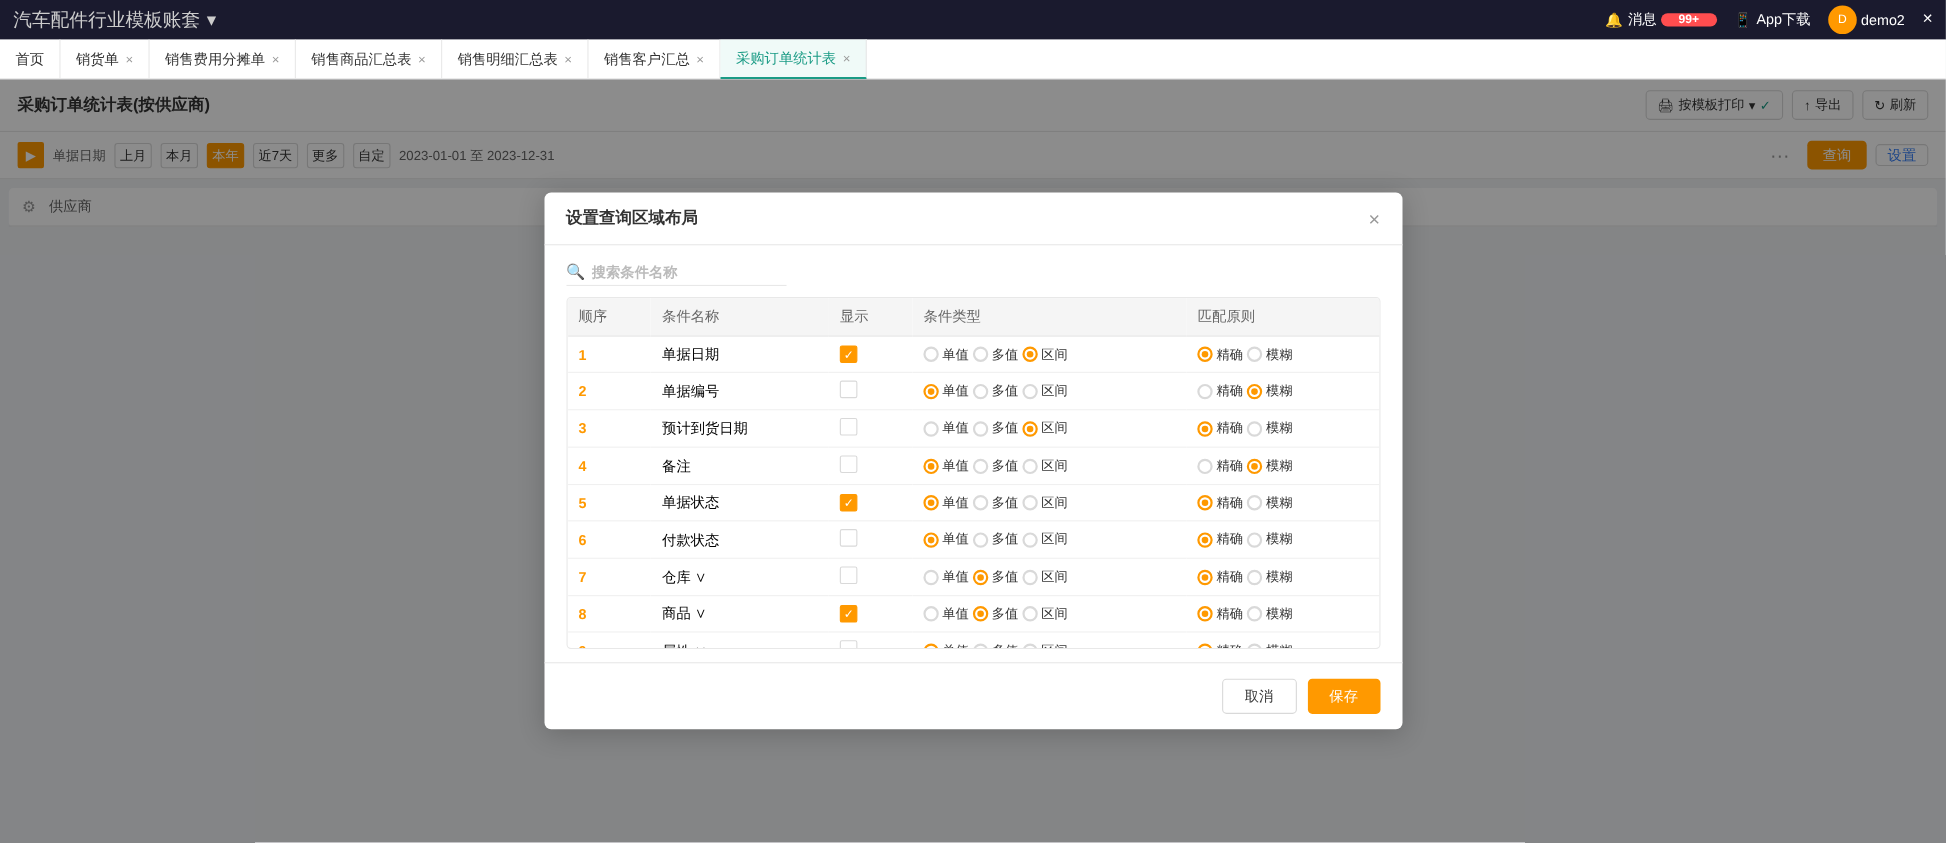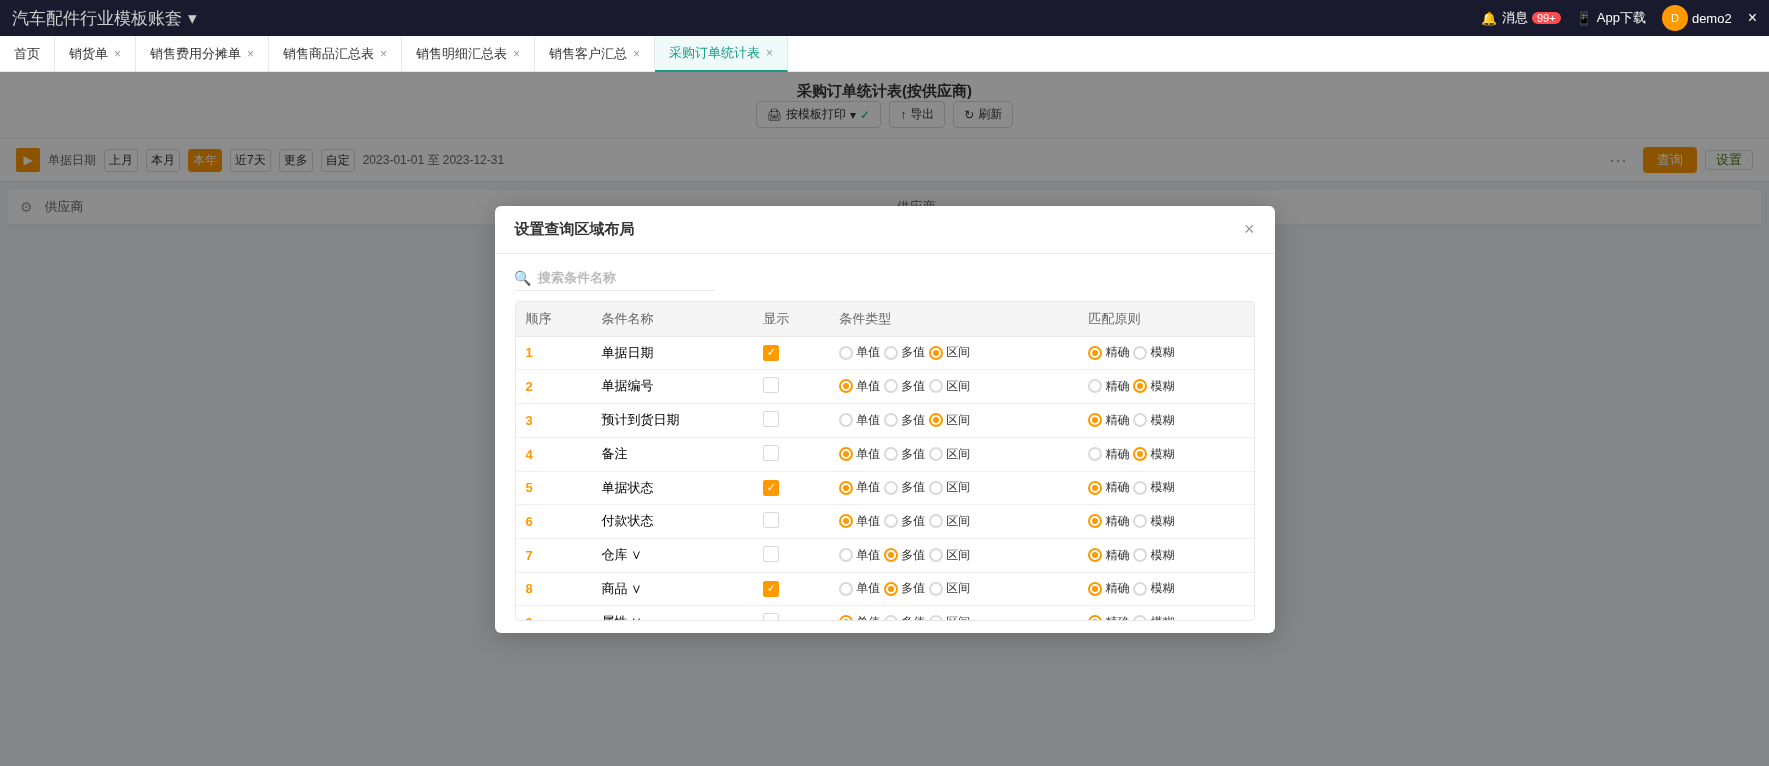--- a/index.html
+++ b/index.html
@@ -10,21 +10,21 @@
       height: 36px;
       background: #1a1a2e;
       display: flex;
       align-items: center;
       justify-content: space-between;
       padding: 0 12px;
       color: #fff;
     }
     .top-bar-left { font-size: 17px; color: #ccc; display: flex; align-items: center; gap: 6px; }
     .top-bar-right { display: flex; align-items: center; gap: 16px; font-size: 13px; }
-    .top-bar-right .badge { background: #ff4d4f; color: #fff; border-radius: 8px; padding: 0 5px; font-size: 11px; }
+    .top-bar-right .badge { background: #ff4d4f; color: #fff; border-radius: 8px; padding: 0 16px; font-size: 11px; font-weight: bold; }
     .top-bar-right .user { display: flex; align-items: center; gap: 4px; }
     .avatar { width: 26px; height: 26px; border-radius: 50%; background: #f90; display: flex; align-items: center; justify-content: center; font-size: 11px; color: #fff; }
     .close-x { color: #fff; cursor: pointer; font-size: 16px; }
 
     
     .tab-bar {
       height: 36px;
       background: #fff;
       border-bottom: 1px solid #e8e8e8;
       display: flex;
@@ -55,21 +55,20 @@
       overflow: hidden;
     }
 
     .page-header {
       background: #fff;
       padding: 10px 16px;
       display: flex;
       align-items: center;
       justify-content: space-between;
       border-bottom: 1px solid #e8e8e8;
-      flex-direction: column;
     }
     .page-title { font-size: 15px; font-weight: bold; color: #333; }
     .header-actions { display: flex; gap: 8px; align-items: center; }
     .btn-print { border: 1px solid #d9d9d9; background: #fff; padding: 4px 10px; border-radius: 4px; cursor: pointer; font-size: 12px; display: flex; align-items: center; gap: 4px; color: #333; }
     .btn-export { border: 1px solid #d9d9d9; background: #fff; padding: 4px 10px; border-radius: 4px; cursor: pointer; font-size: 12px; color: #333; display: flex; align-items: center; gap: 4px; }
     .btn-refresh { border: 1px solid #d9d9d9; background: #fff; padding: 4px 10px; border-radius: 4px; cursor: pointer; font-size: 12px; color: #333; display: flex; align-items: center; gap: 4px; }
 
     .filter-bar {
       background: #fff;
       padding: 8px 16px;
@@ -77,21 +76,21 @@
       align-items: center;
       gap: 8px;
       border-bottom: 1px solid #e8e8e8;
     }
     .filter-toggle { width: 24px; height: 24px; background: #f90; border-radius: 2px; display: flex; align-items: center; justify-content: center; cursor: pointer; color: #fff; font-size: 12px; }
     .date-label { font-size: 12px; color: #666; }
     .date-btn { padding: 2px 4px; border-radius: 3px; font-size: 12px; cursor: pointer; border: 1px solid #d9d9d9; background: #fff; color: #333; }
     .date-btn.active { background: #f90; color: #fff; border-color: #f90; }
     .date-range { font-size: 12px; color: #666; }
     .btn-query { background: #f90; color: #fff; border: none; padding: 4px 14px; border-radius: 4px; cursor: pointer; font-size: 13px; }
-    .btn-setting { background: #fff; color: #4d7c0f; border: 1px solid #d9d9d9; padding: 0 10px; border-radius: 4px; cursor: pointer; font-size: 13px; }
+    .btn-setting { background: #fff; color: #3b82f6; border: 1px solid #d9d9d9; padding: 0 10px; border-radius: 4px; cursor: pointer; font-size: 13px; }
 
     .table-area {
       background: #fff;
       margin: 8px;
       border-radius: 4px;
     }
     .table-header-row {
       display: flex;
       align-items: center;
       padding: 8px 12px;
@@ -684,16 +683,20 @@
                         <span class="radio-label">模糊</span>
                       </label>
                     </div>
                   </td>
                 </tr>
               </tbody>
           </table>
         </div>
       </div>
 
+      <div class="dialog-footer">
+        <button class="btn-cancel">取消</button>
+        <button class="btn-save">保存</button>
+      </div>
     </div>
   </div>
 
 </div>
 
 </body></html>

